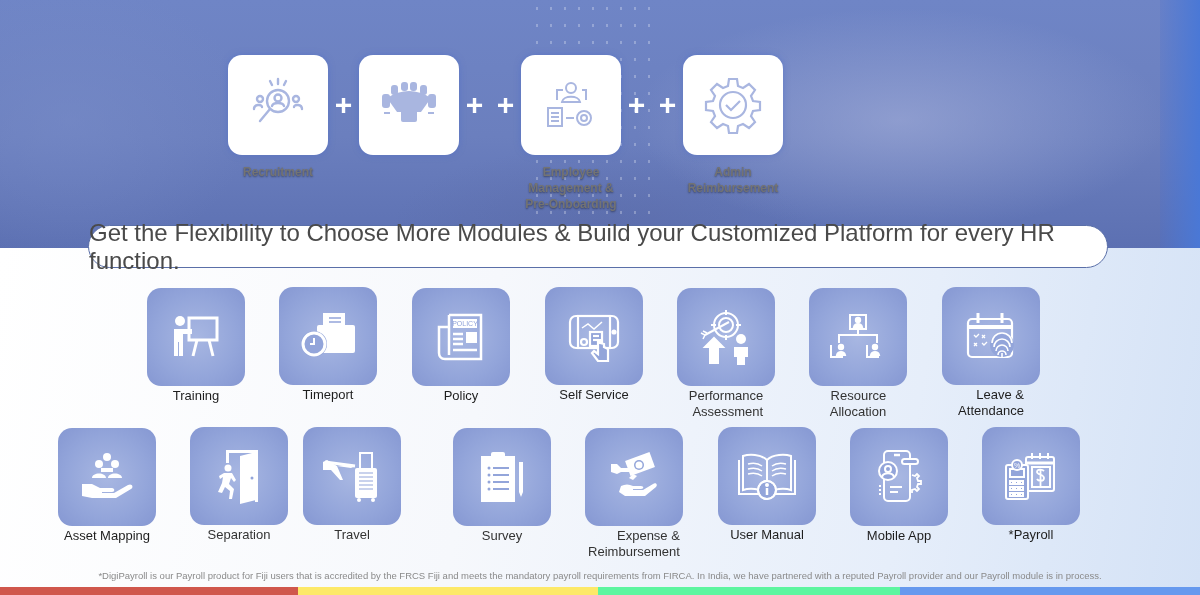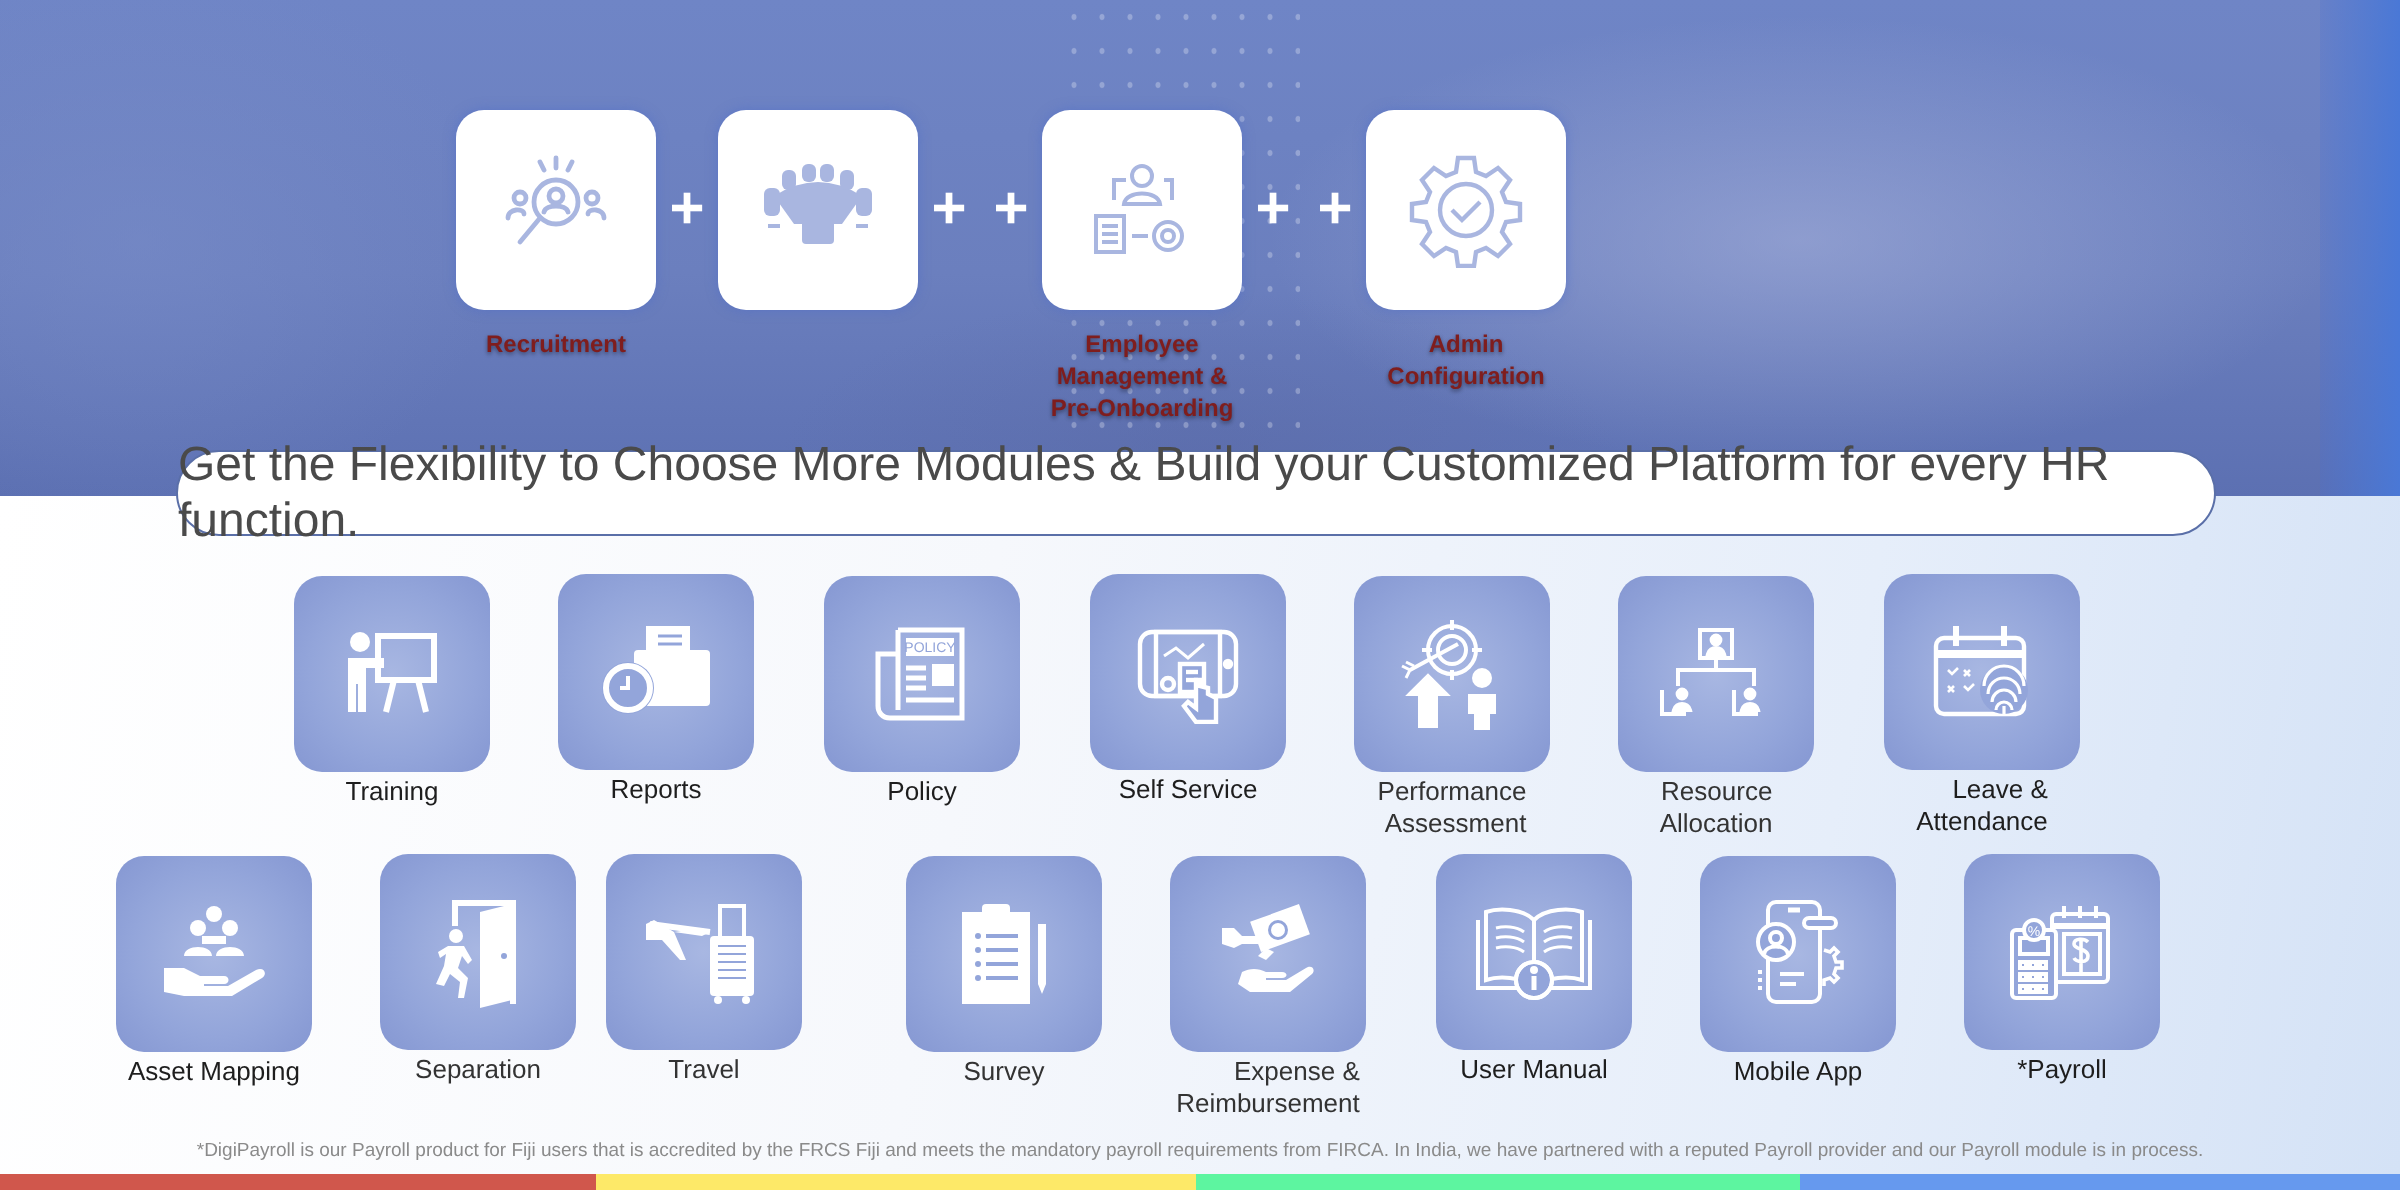--- a/index.html
+++ b/index.html
@@ -10,21 +10,21 @@
       radial-gradient(ellipse 380px 160px at 900px 120px, rgba(170,180,220,.55), transparent 70%),
       radial-gradient(ellipse 300px 120px at 600px 230px, rgba(90,105,165,.5), transparent 70%),
       linear-gradient(180deg,#6f85c6 0%,#6b7fbe 55%,#5c70b2 100%);}
   .hero-edge{position:absolute;right:0;top:0;width:40px;height:248px;background:linear-gradient(90deg,rgba(70,110,210,.2),#4a78d6);}
   .hero-dots{position:absolute;left:530px;top:0;width:120px;height:248px;background-image:radial-gradient(rgba(255,255,255,.45) 1px,transparent 1.5px);background-size:14px 17px;opacity:.6;}
   .bottom-bg{position:absolute;left:0;top:248px;width:1200px;height:340px;
     background:linear-gradient(100deg,#ffffff 0%,#f6f8fc 40%,#e6eefa 75%,#d4e2f6 100%);}
   .top-row{position:absolute;top:55px;left:228px;display:flex;align-items:flex-start;}
   .top-mod{width:100px;display:flex;flex-direction:column;align-items:center;}
   .top-tile{width:100px;height:100px;border-radius:14px;background:#fff;box-shadow:0 0 6px rgba(80,110,200,.6);display:flex;align-items:center;justify-content:center;}
-  .top-label{margin-top:9px;color:#7f1d1d;font-weight:bold;font-size:12px;line-height:16px;text-align:center;text-shadow:0 1px 2px rgba(0,0,0,.45);white-space:nowrap;}
+  .top-label{margin-top:9px;color:#737373;font-weight:bold;font-size:12px;line-height:16px;text-align:center;text-shadow:0 1px 2px rgba(0,0,0,.45);white-space:nowrap;}
   .plus{width:31px;height:100px;display:flex;align-items:center;justify-content:center;color:#fff;font-size:30px;font-weight:bold;}
   .banner{position:absolute;left:88px;top:225px;width:1020px;height:43px;border:1.5px solid #5a6fa8;border-radius:22px;background:#fff;box-sizing:border-box;display:flex;align-items:center;justify-content:center;font-size:24px;color:#4a4a4a;}
   .mod{position:absolute;width:130px;display:flex;flex-direction:column;align-items:center;}
   .mod-tile{width:98px;height:98px;border-radius:14px;background:radial-gradient(circle at 50% 50%,#a8b7e2 0%,#93a5da 60%,#8597d2 100%);display:flex;align-items:center;justify-content:center;}
   .mod-label{margin-top:2px;font-size:13px;line-height:16px;text-align:right;color:#1e1e1e;white-space:nowrap;}
   .foot{position:absolute;left:0;top:570px;width:1200px;text-align:center;font-size:9.5px;color:#8a8a8a;}
   .stripes{position:absolute;left:0;top:587px;width:1200px;height:8px;display:flex;}
   .stripes div{height:8px;}
   svg{display:block;}
 </style>
@@ -104,21 +104,21 @@
 
   <div class="top-mod">
     <div class="top-tile">
       <svg width="58" height="58" viewBox="0 0 58 58" fill="none" stroke="#a9b6e0" stroke-width="2.2">
         <path d="M25 3h8l1 7 5 2 6-4 6 6-4 6 2 5 7 1v8l-7 1-2 5 4 6-6 6-6-4-5 2-1 7h-8l-1-7-5-2-6 4-6-6 4-6-2-5-7-1v-8l7-1 2-5-4-6 6-6 6 4 5-2z"></path>
         <circle cx="29" cy="29" r="13"></circle>
         <path d="M22 29l5 5 9-9"></path>
       </svg>
     </div>
     <div class="top-label" style="white-space:pre-line">Admin
-Configuration</div>
+Reimbursement</div>
   </div>
 </div>
 
 <div class="banner">
   <span>Get the Flexibility to Choose More Modules &amp; Build your Customized Platform for every HR function.</span>
 </div>
 
 <div class="mod" style="left:131px;top:288px">
   <div class="mod-tile">
     <svg width="50" height="50" viewBox="0 0 50 50" fill="#fff">
@@ -137,21 +137,21 @@
     <svg width="58" height="50" viewBox="0 0 58 50" fill="#fff">
       <rect x="24" y="2" width="22" height="14" fill="#fff"></rect>
       <line x1="30" y1="7" x2="42" y2="7" stroke="#93a5da" stroke-width="1.5"></line>
         <line x1="30" y1="11" x2="42" y2="11" stroke="#93a5da" stroke-width="1.5"></line>
       <rect x="18" y="14" width="38" height="28" rx="2"></rect>
       <circle cx="15" cy="33" r="13" fill="#93a5da"></circle>
       <circle cx="15" cy="33" r="11" fill="none" stroke="#fff" stroke-width="3"></circle>
       <path d="M15 27v6h-4" stroke="#fff" stroke-width="2" fill="none"></path>
     </svg>
   </div>
-  <div class="mod-label" style="white-space: pre-line;">Reports</div>
+  <div class="mod-label" style="white-space: pre-line;">Timeport</div>
 </div>
 
 <div class="mod" style="left:396px;top:288px">
   <div class="mod-tile">
     <svg width="48" height="52" viewBox="0 0 48 52" fill="none" stroke="#fff" stroke-width="2.5">
       <path d="M12 4h32v44H8c-4 0-6-3-6-6V16h10"></path>
       <line x1="12" y1="4" x2="12" y2="44"></line>
       <rect x="16" y="8" width="24" height="9" fill="#fff" stroke="none"></rect>
       <text x="28" y="15" font-size="7" fill="#93a5da" stroke="none" text-anchor="middle" font-family="Liberation Sans, sans-serif">POLICY</text>
       <line x1="16" y1="23" x2="26" y2="23"></line>

